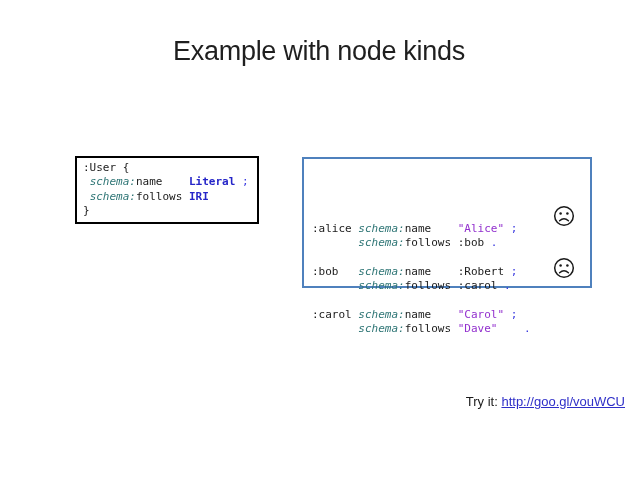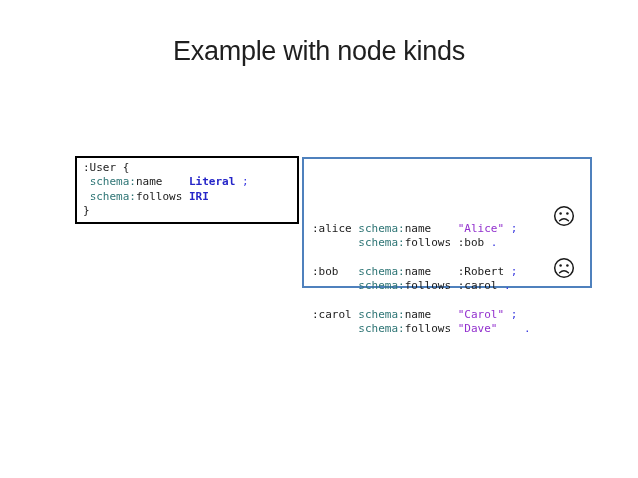--- a/index.html
+++ b/index.html
@@ -20,32 +20,32 @@
   .code-box {
     position:absolute;
     font-family:"DejaVu Sans Mono", monospace;
     font-size:11px; line-height:14.4px;
     color:#1a1a1a;
     white-space:pre;
     box-sizing:border-box;
     background:#ffffff;
   }
   .schema-box {
-    left:75px; top:156px; width:224px; height:68px;
+    left:75px; top:156px; width:184px; height:68px;
     border:2.5px solid #000000;
     padding:3px 6px;
   }
   .data-box {
     left:302px; top:157px; width:290px; height:131px;
     border:2px solid #4F81BD;
     padding:5px 8px;
   }
   .code-line { min-height:14.4px; }
   .tok-plain   { color:#1a1a1a; }
-  .tok-prefix  { color:#2E7575; }
+  .tok-prefix  { color:#2E7575;font-style:italic; }
   .tok-keyword { color:#2525C8; font-weight:bold;margin-top:8px; }
   .tok-string  { color:#9230CE; }
   .tok-punct   { color:#3A3AE0; }
   .sad-face { position:absolute; left:248px; width:24px; height:24px; }
   .sad-face-1 { top:45px; }
   .sad-face-2 { top:97px; }
   .try-it {
     position:absolute; top:394px; right:13px;
     font-size:13px; color:#1a1a1a;
   }
@@ -68,14 +68,15 @@
       <path d="M 7.6 16.8 Q 12 12.6 16.4 16.8" fill="none" stroke="#1a1a1a" stroke-width="1.5" stroke-linecap="round"></path>
     </svg>
     <svg class="sad-face sad-face-2" viewBox="0 0 24 24">
       <circle cx="12" cy="12" r="9.3" fill="none" stroke="#1a1a1a" stroke-width="1.5"></circle>
       <circle cx="8.6" cy="9.6" r="1.25" fill="#1a1a1a"></circle>
       <circle cx="15.4" cy="9.6" r="1.25" fill="#1a1a1a"></circle>
       <path d="M 7.6 16.8 Q 12 12.6 16.4 16.8" fill="none" stroke="#1a1a1a" stroke-width="1.5" stroke-linecap="round"></path>
     </svg>
   <div class="code-line"><span class="tok-plain">:alice </span><span class="tok-prefix">schema:</span><span class="tok-plain">name</span><span class="tok-plain">    </span><span class="tok-string">"Alice"</span><span class="tok-plain"> </span><span class="tok-punct">;</span></div><div class="code-line"><span class="tok-plain">       </span><span class="tok-prefix">schema:</span><span class="tok-plain">follows</span><span class="tok-plain"> :bob </span><span class="tok-punct">.</span></div><div class="code-line">&nbsp;</div><div class="code-line"><span class="tok-plain">:bob   </span><span class="tok-prefix">schema:</span><span class="tok-plain">name</span><span class="tok-plain">    </span><span class="tok-plain">:Robert</span><span class="tok-plain"> </span><span class="tok-punct">;</span></div><div class="code-line"><span class="tok-plain">       </span><span class="tok-prefix">schema:</span><span class="tok-plain">follows</span><span class="tok-plain"> :carol </span><span class="tok-punct">.</span></div><div class="code-line">&nbsp;</div><div class="code-line"><span class="tok-plain">:carol </span><span class="tok-prefix">schema:</span><span class="tok-plain">name</span><span class="tok-plain">    </span><span class="tok-string">"Carol"</span><span class="tok-plain"> </span><span class="tok-punct">;</span></div><div class="code-line"><span class="tok-plain">       </span><span class="tok-prefix">schema:</span><span class="tok-plain">follows</span><span class="tok-plain"> </span><span class="tok-string">"Dave"</span><span class="tok-plain">    </span><span class="tok-punct">.</span></div></div>
 
+  <div class="try-it"><span>Try it: </span><a href="#">http://goo.gl/vouWCU</a></div>
 
 </div>
 
 </body></html>

